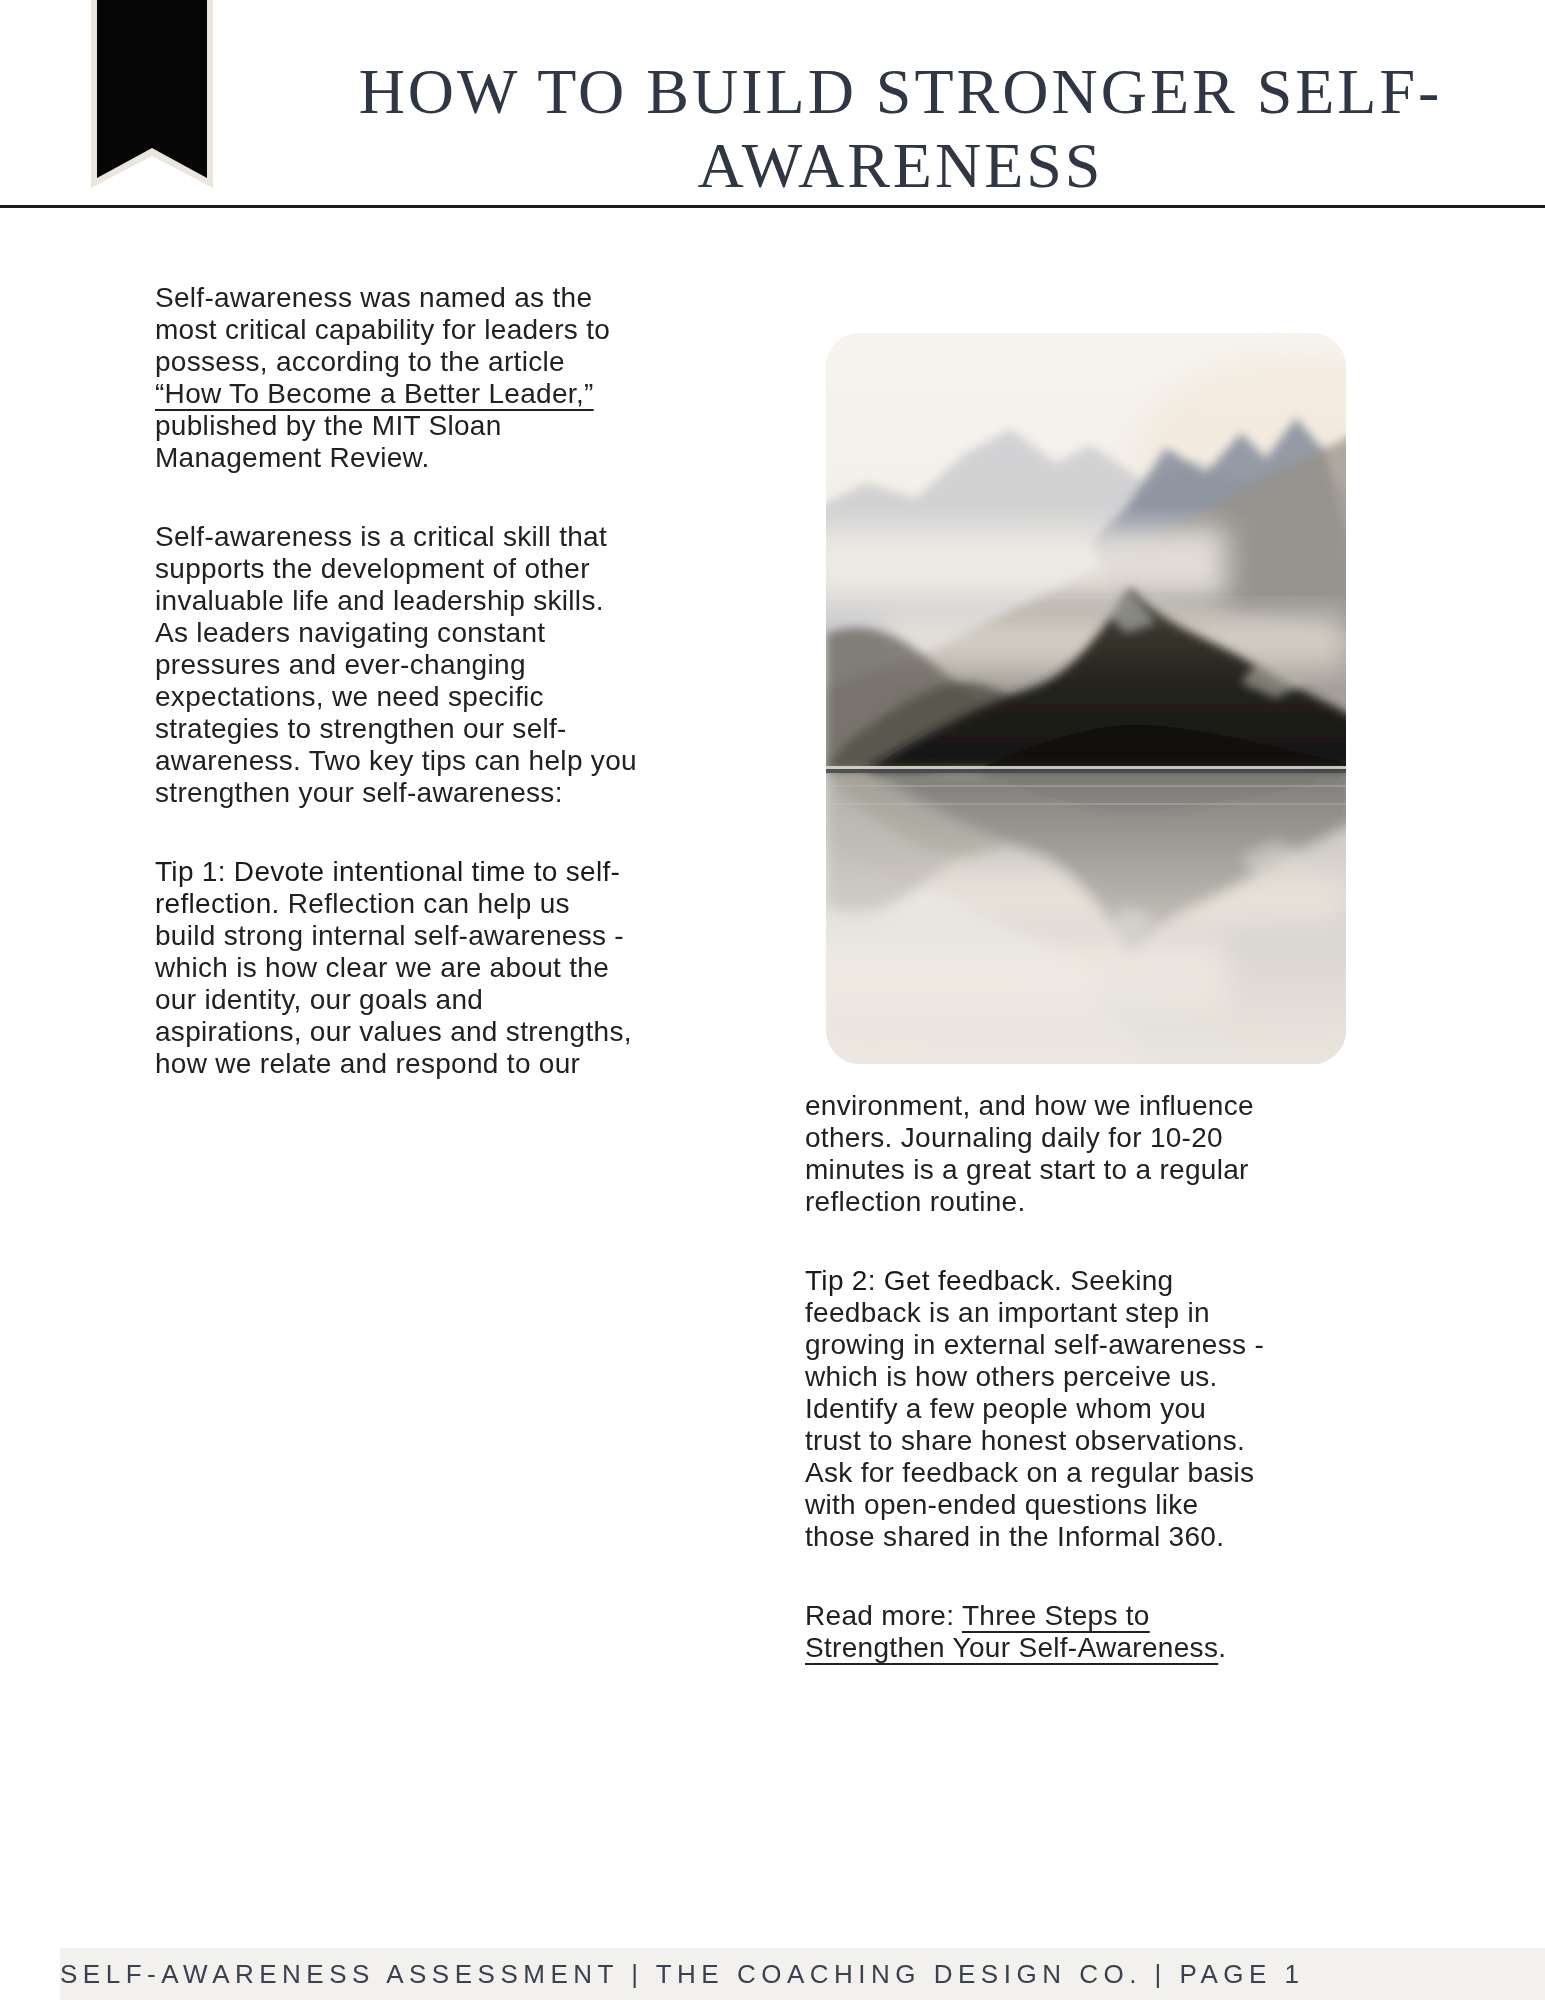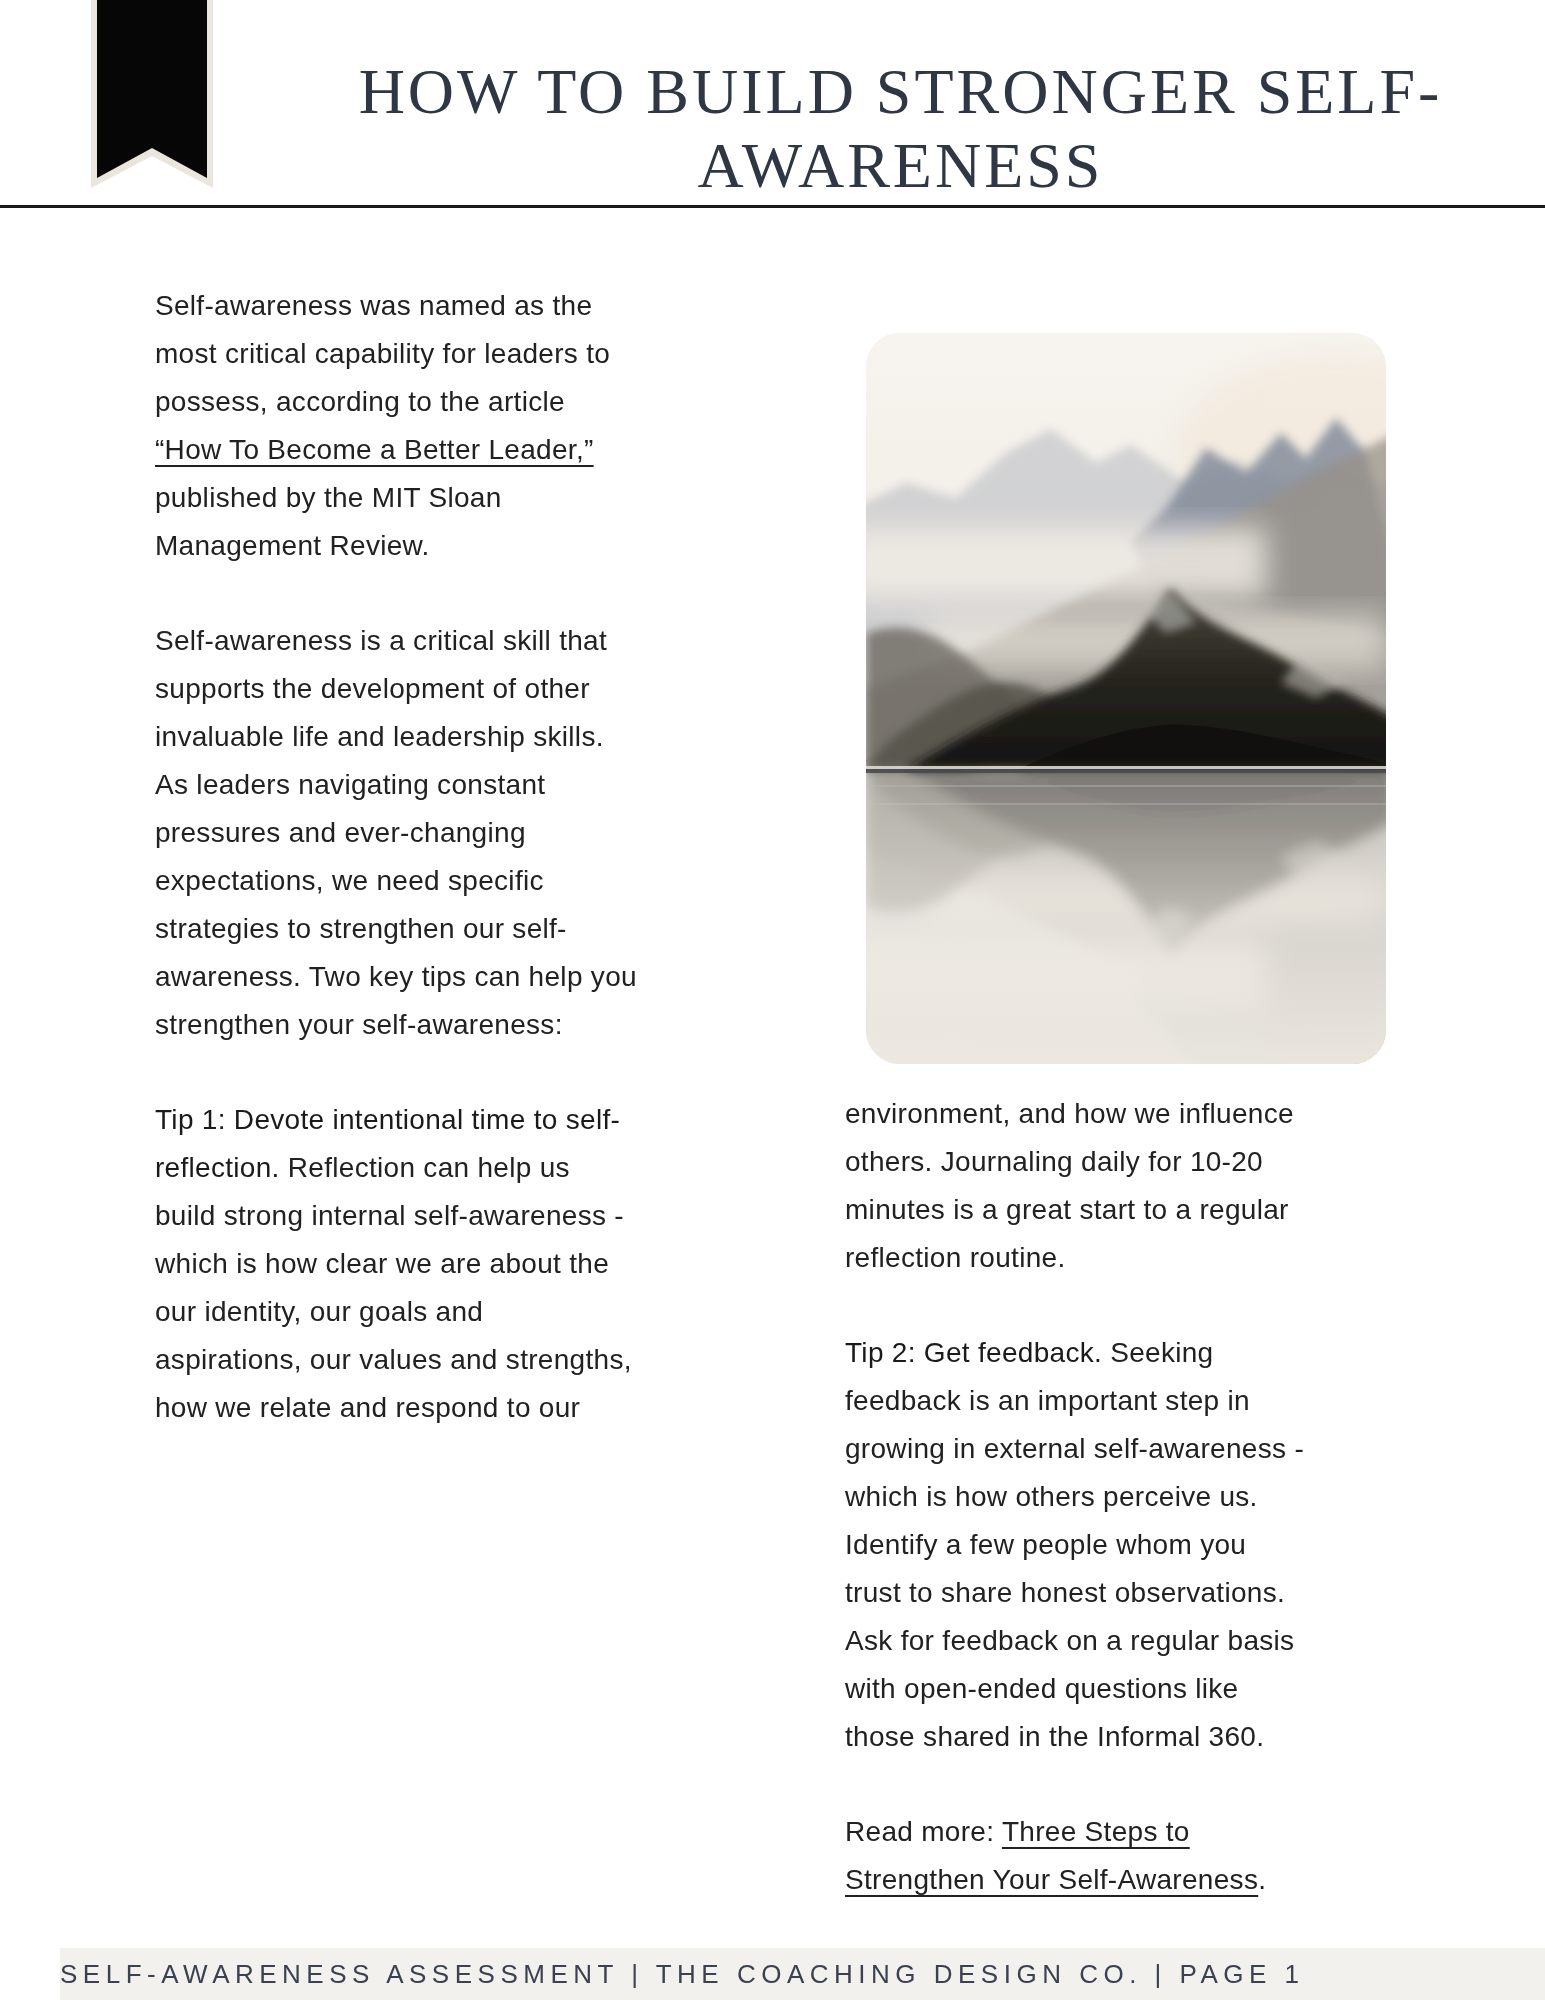--- a/index.html
+++ b/index.html
@@ -13,24 +13,24 @@
   .page-title{
     position:absolute;left:213px;top:12px;width:1375px;
     font-family:"Liberation Serif","DejaVu Serif",serif;
     font-size:64px;line-height:74px;letter-spacing:3px;
     color:#2e3743;text-align:center;white-space:pre-line;font-weight:400;
   }
   .divider{position:absolute;left:0;right:0;top:205px;height:3px;background:#1b1b1b;}
   
   .col{position:absolute;top:282px;width:600px;}
   .col-left{left:155px;}
-  .col-right{left:845px;}
+  .col-right{left:805px;}
   .col p{
     margin:0 0 47px 0;
-    font-size:28px;line-height:48px;letter-spacing:0.3px;
+    font-size:28px;line-height:32px;letter-spacing:0.3px;
     color:#212121;white-space:pre-line;
   }
   .run-bold{font-weight:400;color:#1a1a1a;}
   .run-italic{}
   .run-link{text-decoration:underline;text-underline-offset:6px;text-decoration-thickness:1.5px;cursor:pointer;}
   
   .image-card{
     width:520px;height:731px;margin:51px 0 26px 21px;
     border-radius:34px;overflow:hidden;background:#f3f0ea;
   }

